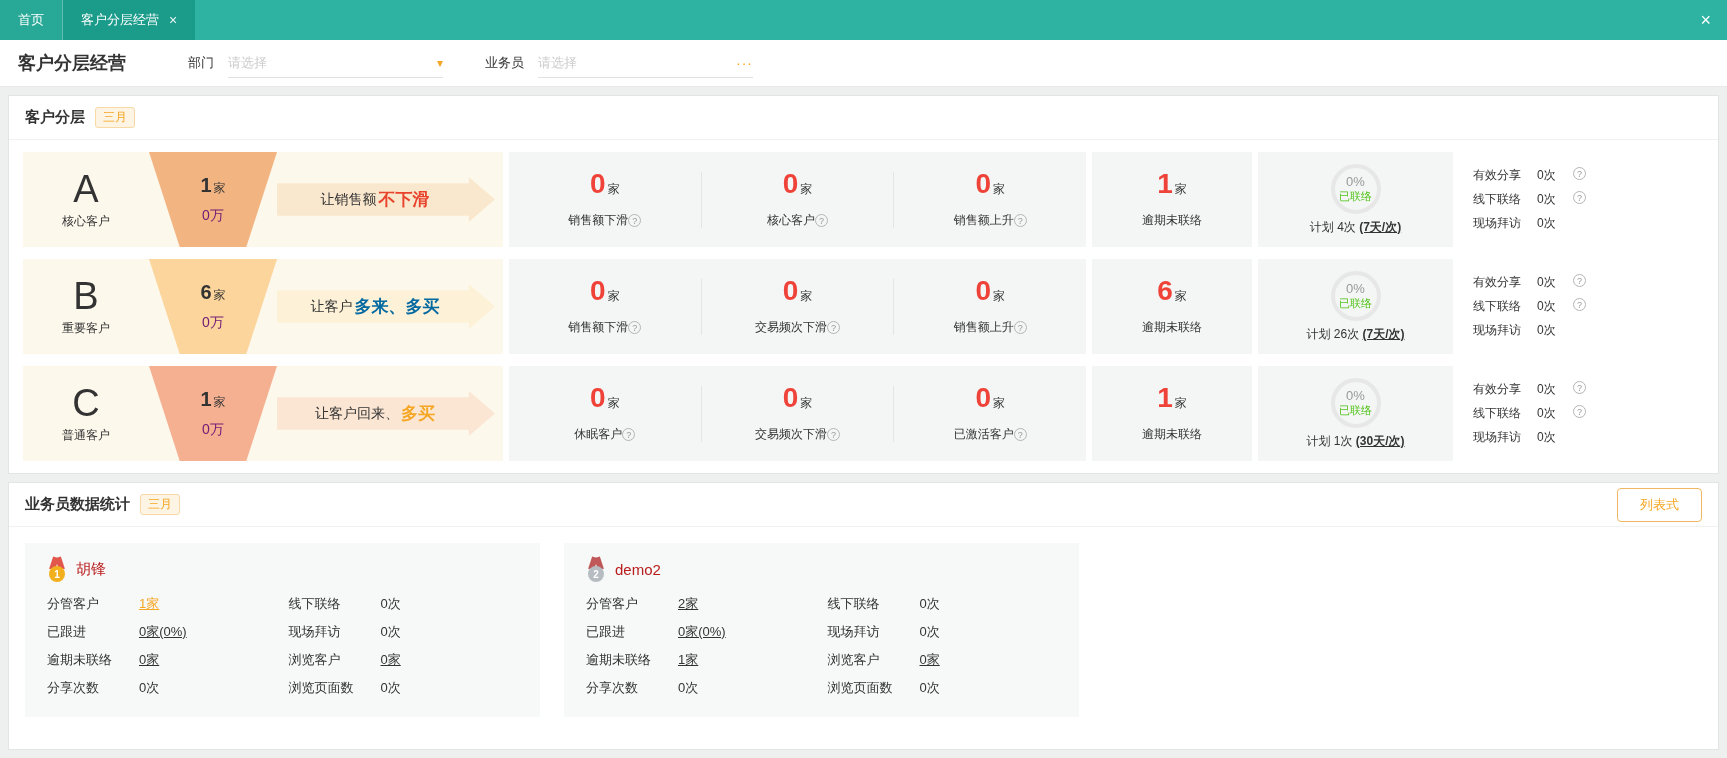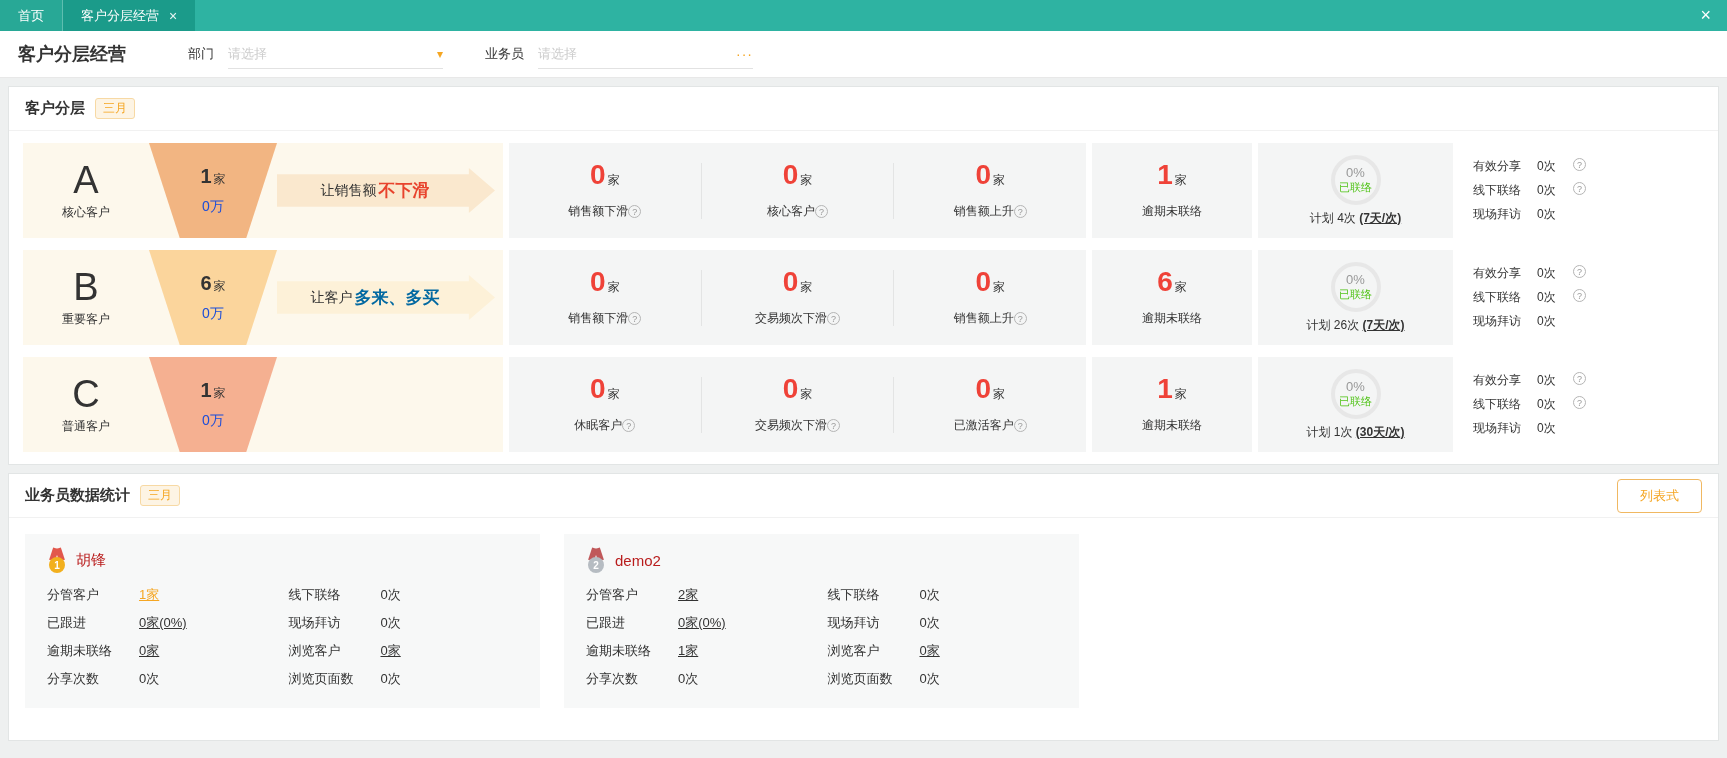--- a/index.html
+++ b/index.html
@@ -1,20 +1,20 @@
 <!DOCTYPE html>
 <html><head>
 <meta charset="utf-8">
 <style>
   * { margin:0; padding:0; box-sizing:border-box; }
   html,body { width:1727px; height:758px; overflow:hidden;
     font-family:"Liberation Sans","DejaVu Sans",sans-serif; background:#eef0f0; }
 
   
-  .topbar { display:flex; align-items:stretch; height:31px; background:#2eb3a2; color:#fff; font-size:13px; }
+  .topbar { display:flex; align-items:stretch; height:40px; background:#2eb3a2; color:#fff; font-size:13px; }
   .tab { display:flex; align-items:center; padding:0 18px; cursor:pointer; }
   .tab-home { background:#28a896; border-right:1px solid rgba(255,255,255,.25); }
   .tab-active { background:#1b9b8a; }
   .tab-close { margin-left:10px; font-size:14px; opacity:.9; }
   .topbar-close { margin-left:auto; align-self:center; padding:0 16px; font-size:18px; cursor:pointer; }
 
   
   .page-header { height:47px; background:#fff; display:flex; align-items:center; padding:0 18px; border-bottom:1px solid #e8e8e8; }
   .page-title { font-size:18px; font-weight:bold; color:#333; margin-right:62px; }
   .filter { display:flex; align-items:center; margin-right:42px; }
@@ -34,21 +34,21 @@
   
   #tier-mount { padding:12px 14px; display:flex; flex-direction:column; gap:12px; }
   .tier-row { display:flex; gap:6px; height:95px; }
   .seg-left { flex:0 0 480px; background:#fdf8ec; display:flex; align-items:stretch; }
   .tier-id { width:126px; display:flex; flex-direction:column; align-items:center; justify-content:center; }
   .tier-letter { font-size:38px; color:#333; line-height:1; }
   .tier-sub { font-size:12px; color:#333; margin-top:5px; }
   .funnel { width:128px; display:flex; flex-direction:column; align-items:center; justify-content:center; clip-path:polygon(0 0,100% 0,76% 100%,24% 100%); }
   .fc-num { font-size:20px; font-weight:bold; color:#333; }
   .fc-unit { font-size:12px; color:#333; margin-left:2px; }
-  .funnel-amount { font-size:14px; color:#1d4ed8; margin-top:10px; }
+  .funnel-amount { font-size:14px; color:#701a75; margin-top:10px; }
   .goal { flex:1; margin:25px 8px 25px 0; display:flex; align-items:center; justify-content:center; font-size:14px; color:#333; padding-right:22px;
     clip-path:polygon(0 14%,88% 14%,88% 0,100% 50%,88% 100%,88% 86%,0 86%); }
   .goal-hl { font-weight:bold; font-size:17px; margin-left:2px; }
 
   .seg-stats { flex:1 1 auto; background:#f4f5f5; display:flex; align-items:center; }
   .stat-col { flex:1; display:flex; flex-direction:column; align-items:center; justify-content:center; }
   .stat-num { line-height:1; }
   .sn { font-size:28px; font-weight:bold; color:#ef4238; }
   .su { font-size:12px; color:#333; margin-left:2px; }
   .stat-label { margin-top:14px; font-size:12px; color:#333; display:flex; align-items:center; gap:0; }
@@ -284,20 +284,24 @@
       <div class="tier-id">
         <div class="tier-letter">C</div>
         <div class="tier-sub">普通客户</div>
       </div>
       <div class="funnel" style="background: rgb(245, 176, 145);">
         <div class="funnel-count">
           <span class="fc-num">1</span><span class="fc-unit">家</span>
         </div>
         <div class="funnel-amount">0万</div>
       </div>
+      <div class="goal" style="background: rgb(251, 230, 211);">
+        <span class="goal-prefix">让客户回来、</span>
+            <span class="goal-hl" style="color: rgb(245, 166, 35);">多买</span>
+      </div>
     </div>
 
     <div class="seg-stats">
       <div class="stat-col">
         <div class="stat-num"><span class="sn">0</span><span class="su">家</span></div>
         <div class="stat-label">
               <span>休眠客户</span>
               <span class="help">?</span>
             </div>
       </div>

